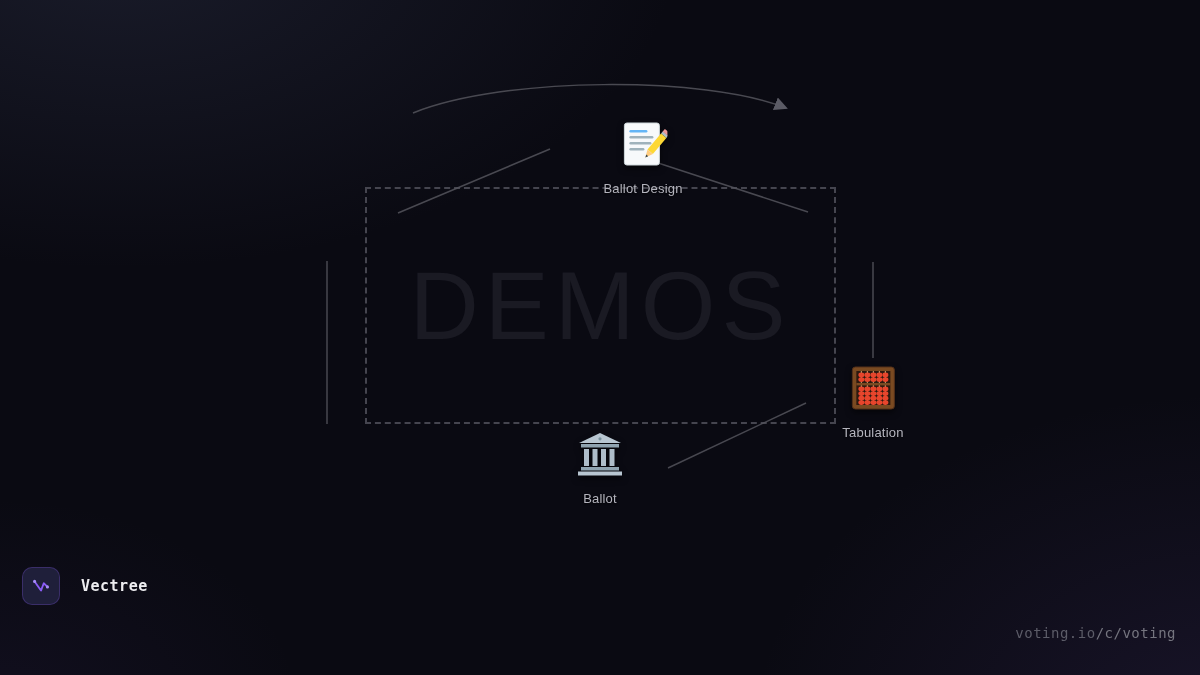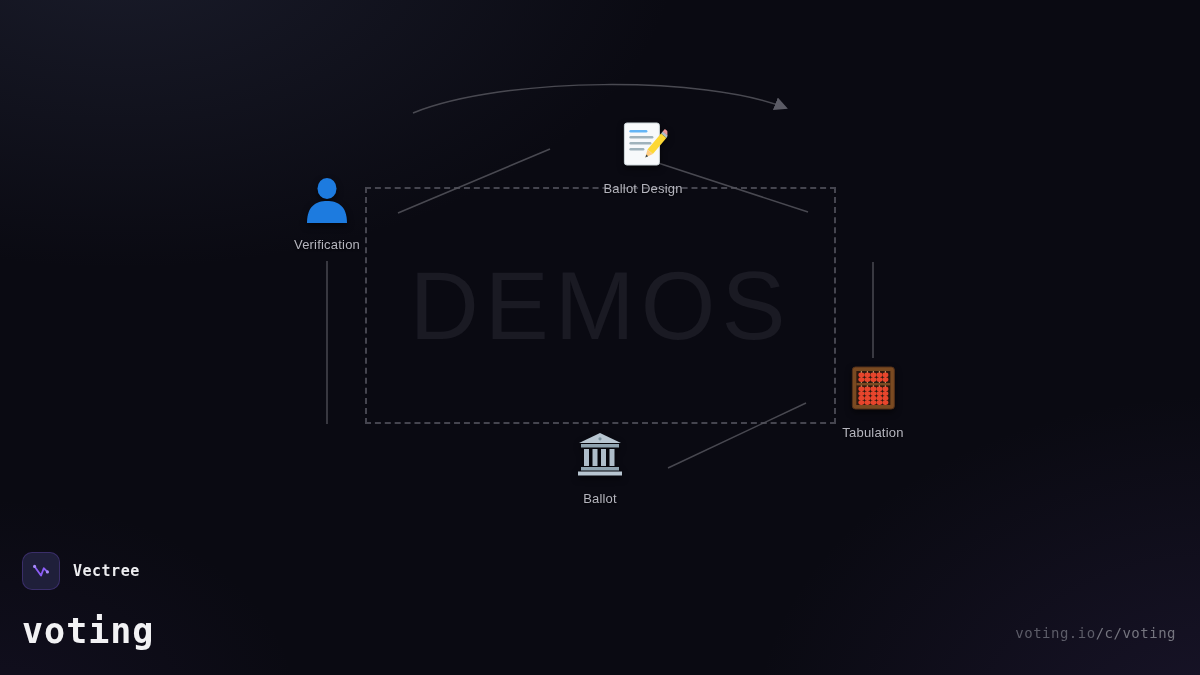--- a/index.html
+++ b/index.html
@@ -36,21 +36,21 @@
   .node .label{
     font-size:13px;color:#b5b5be;letter-spacing:0.2px;
     text-shadow:0 1px 2px rgba(0,0,0,0.7);white-space:nowrap;
   }
   .node-ballot{left:600px;top:120px;margin-left:43px;}
   .node-verification{left:327px;top:176px;}
   .node-submission{left:873px;top:176px;}
   .node-tabulation{left:873px;top:364px;}
   .node-result{left:600px;top:430px;}
   
-  .brand-row{position:absolute;left:22px;top:552px;display:flex;align-items:center;gap:13px;}
+  .brand-row{position:absolute;left:22px;top:567px;display:flex;align-items:center;gap:21px;}
   .logo-box{
     width:38px;height:38px;border-radius:10px;background:#1f1f3a;
     display:flex;align-items:center;justify-content:center;
     box-shadow:inset 0 0 0 1px rgba(139,92,246,0.25);
   }
   .brand-name{
     font-family:"DejaVu Sans Mono", monospace;font-weight:bold;font-size:15px;
     color:#ededf0;letter-spacing:0.5px;
   }
   .page-title{
@@ -103,29 +103,20 @@
           <rect x="30.5" y="6" width="7" height="3.4" fill="#ef9a9a"></rect>
           <rect x="30.5" y="12" width="7" height="21" fill="#fdd835"></rect>
           <polygon points="30.5,33 37.5,33 34,40.5" fill="#ffcc80"></polygon>
           <polygon points="32.7,37.6 35.3,37.6 34,40.5" fill="#37474f"></polygon>
         </g>
       </svg>
     </span>
     <span class="label">Ballot Design</span>
   </div>
 
-  <div class="node node-verification">
-    <span class="icon">
-      <svg width="48" height="48" viewBox="0 0 48 48">
-        <ellipse cx="24" cy="12.5" rx="9.5" ry="10.5" fill="#1d7bdf"></ellipse>
-        <path d="M4 47 C4 30 13 25 24 25 C35 25 44 30 44 47 Z" fill="#1d7bdf"></path>
-      </svg>
-    </span>
-    <span class="label">Verification</span>
-  </div>
 
 
   <div class="node node-tabulation">
     <span class="icon">
       <svg width="48" height="48" viewBox="0 0 48 48">
         <defs>
             <ellipse id="bd" rx="3" ry="2.4" fill="#e8452c"></ellipse>
           </defs>
         <rect x="3" y="3" width="42" height="42" rx="3" fill="#7a4a21" stroke="#54311a" stroke-width="1"></rect>
         <rect x="7" y="7" width="34" height="34" fill="#2d1a10"></rect>
@@ -193,17 +184,16 @@
     <span class="logo-box">
       <svg width="22" height="22" viewBox="0 0 24 24">
         <path d="M5 7 L12 17 L15 9 L19 13" stroke="#8b5cf6" stroke-width="2" fill="none" stroke-linecap="round" stroke-linejoin="round"></path>
         <circle cx="5" cy="7" r="1.7" fill="#a78bfa"></circle>
         <circle cx="19" cy="13" r="1.7" fill="#a78bfa"></circle>
       </svg>
     </span>
     <span class="brand-name">Vectree</span>
   </div>
 
-  <div class="page-title">voting</div>
 
   <div class="page-url"><span class="url-host">voting.io</span><span class="url-path">/c/voting</span></div>
 
 </div>
 
 </body></html>

